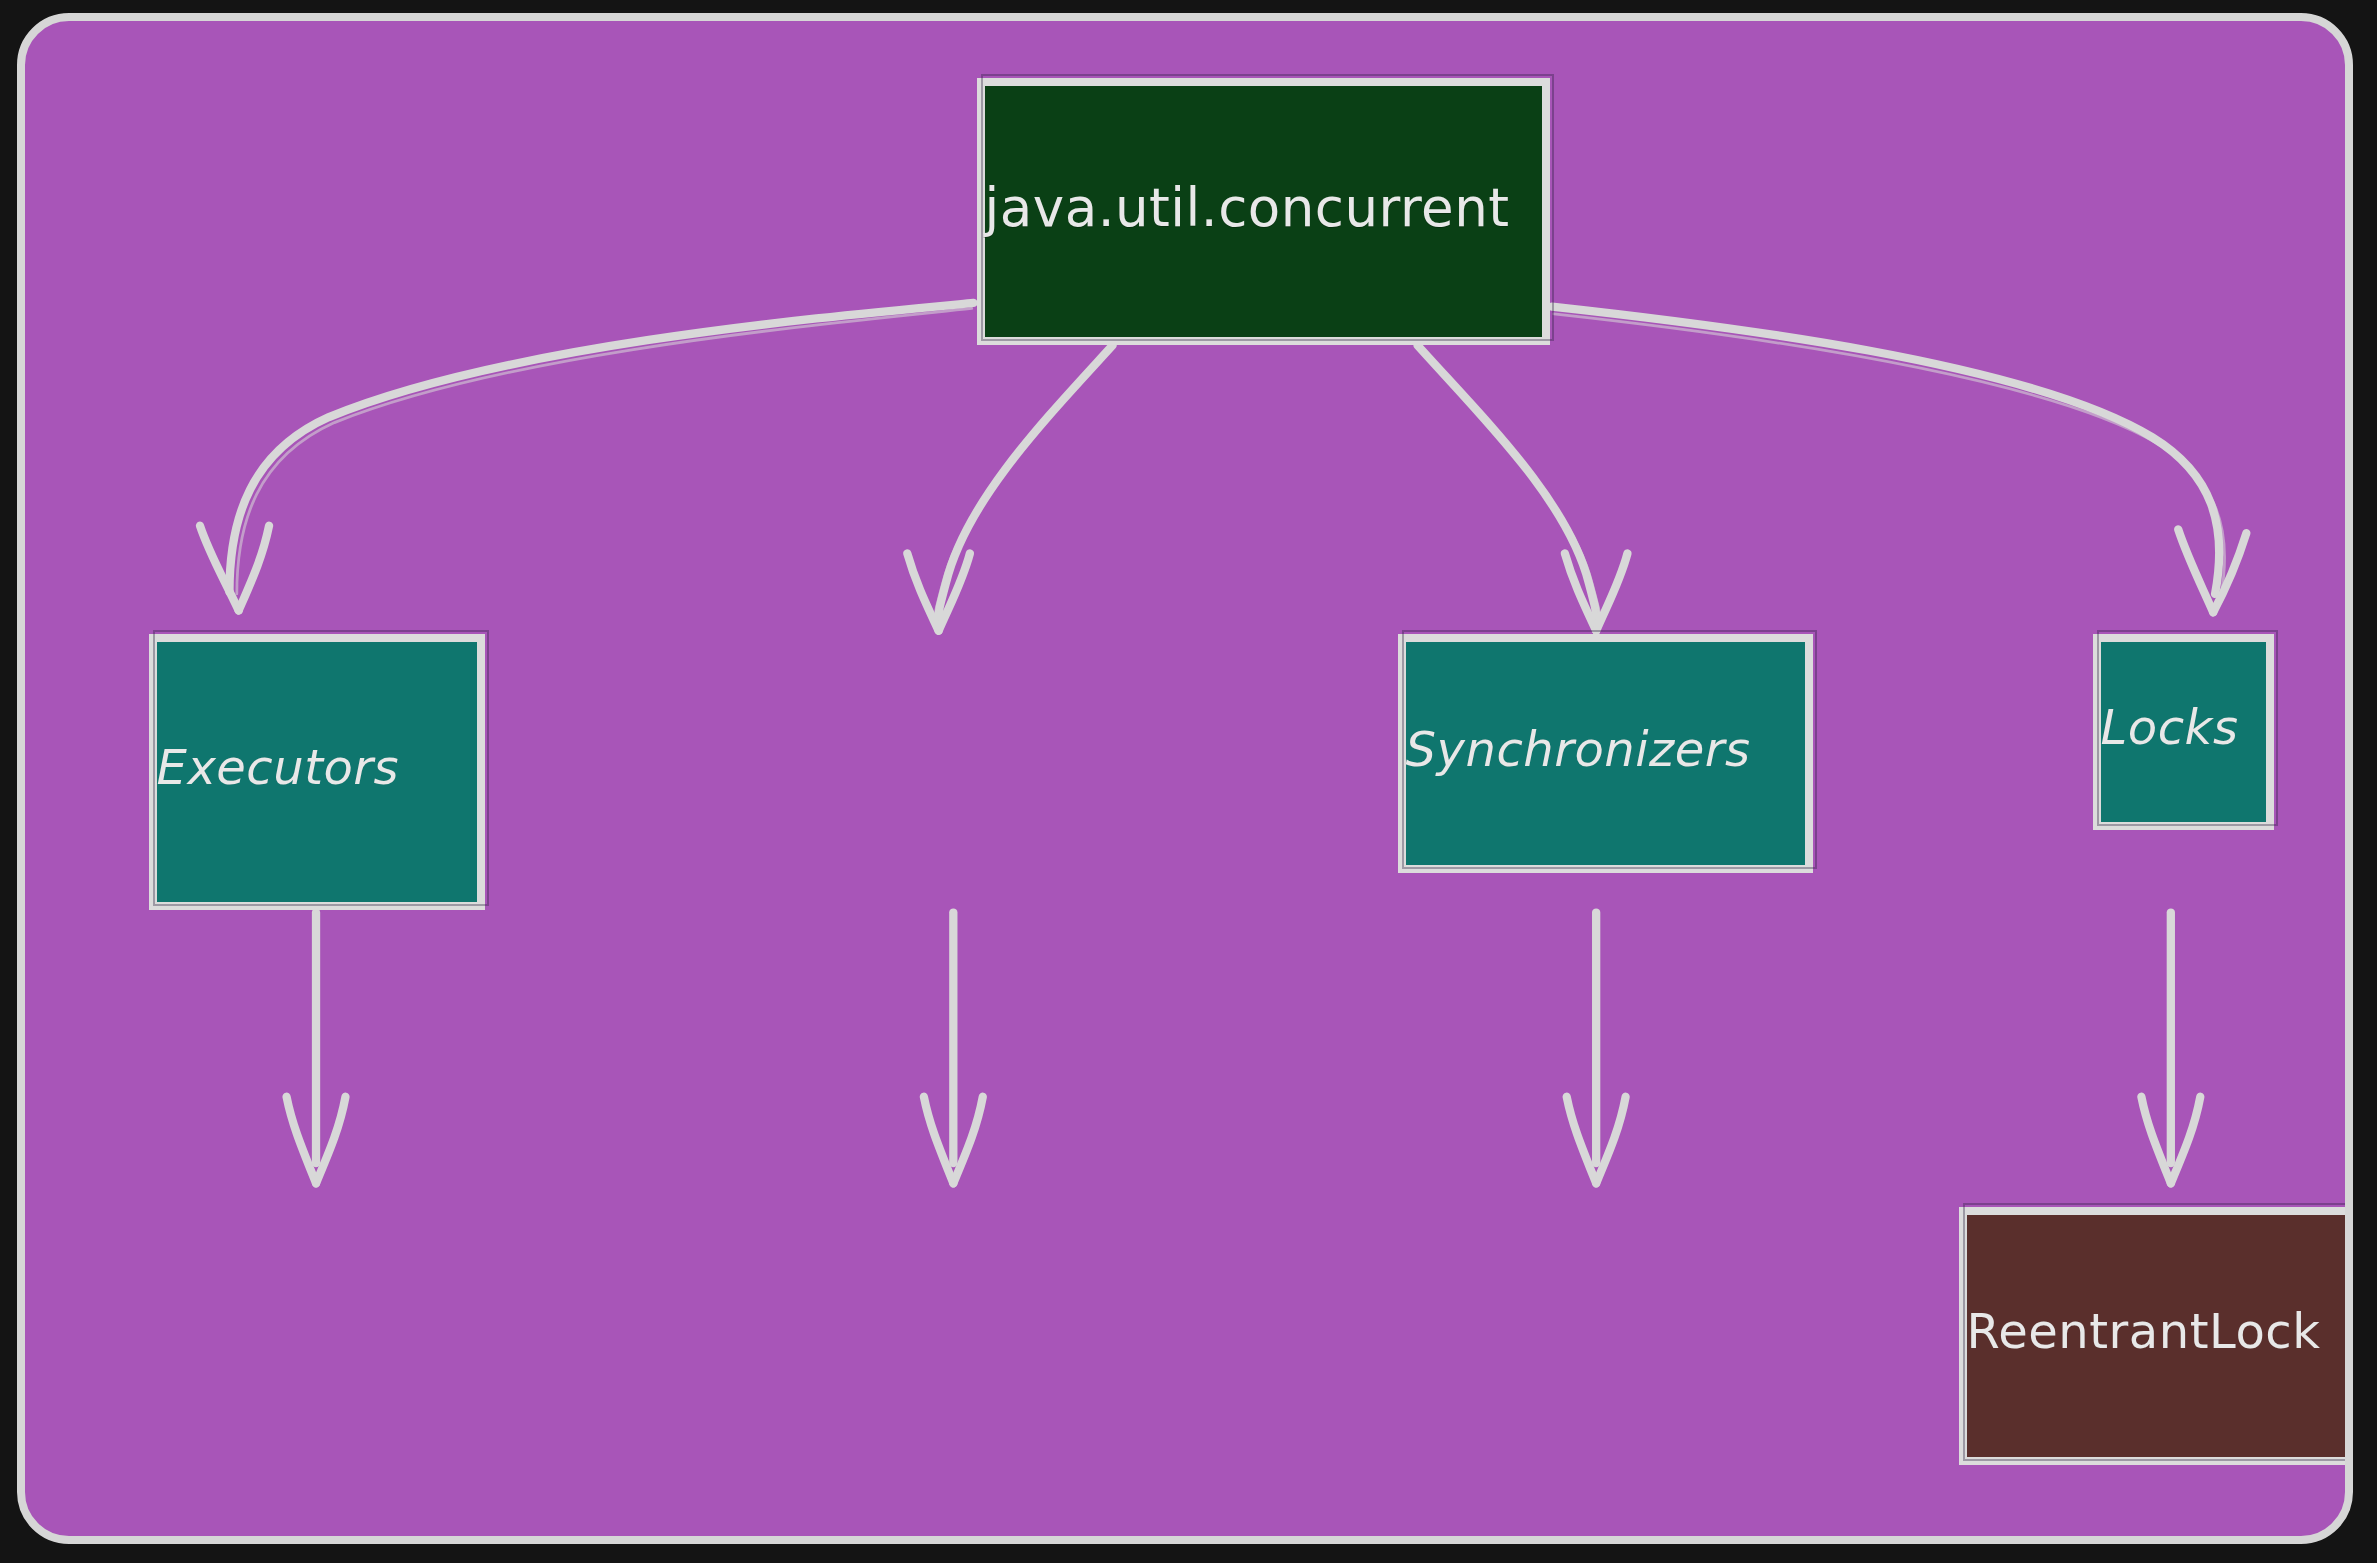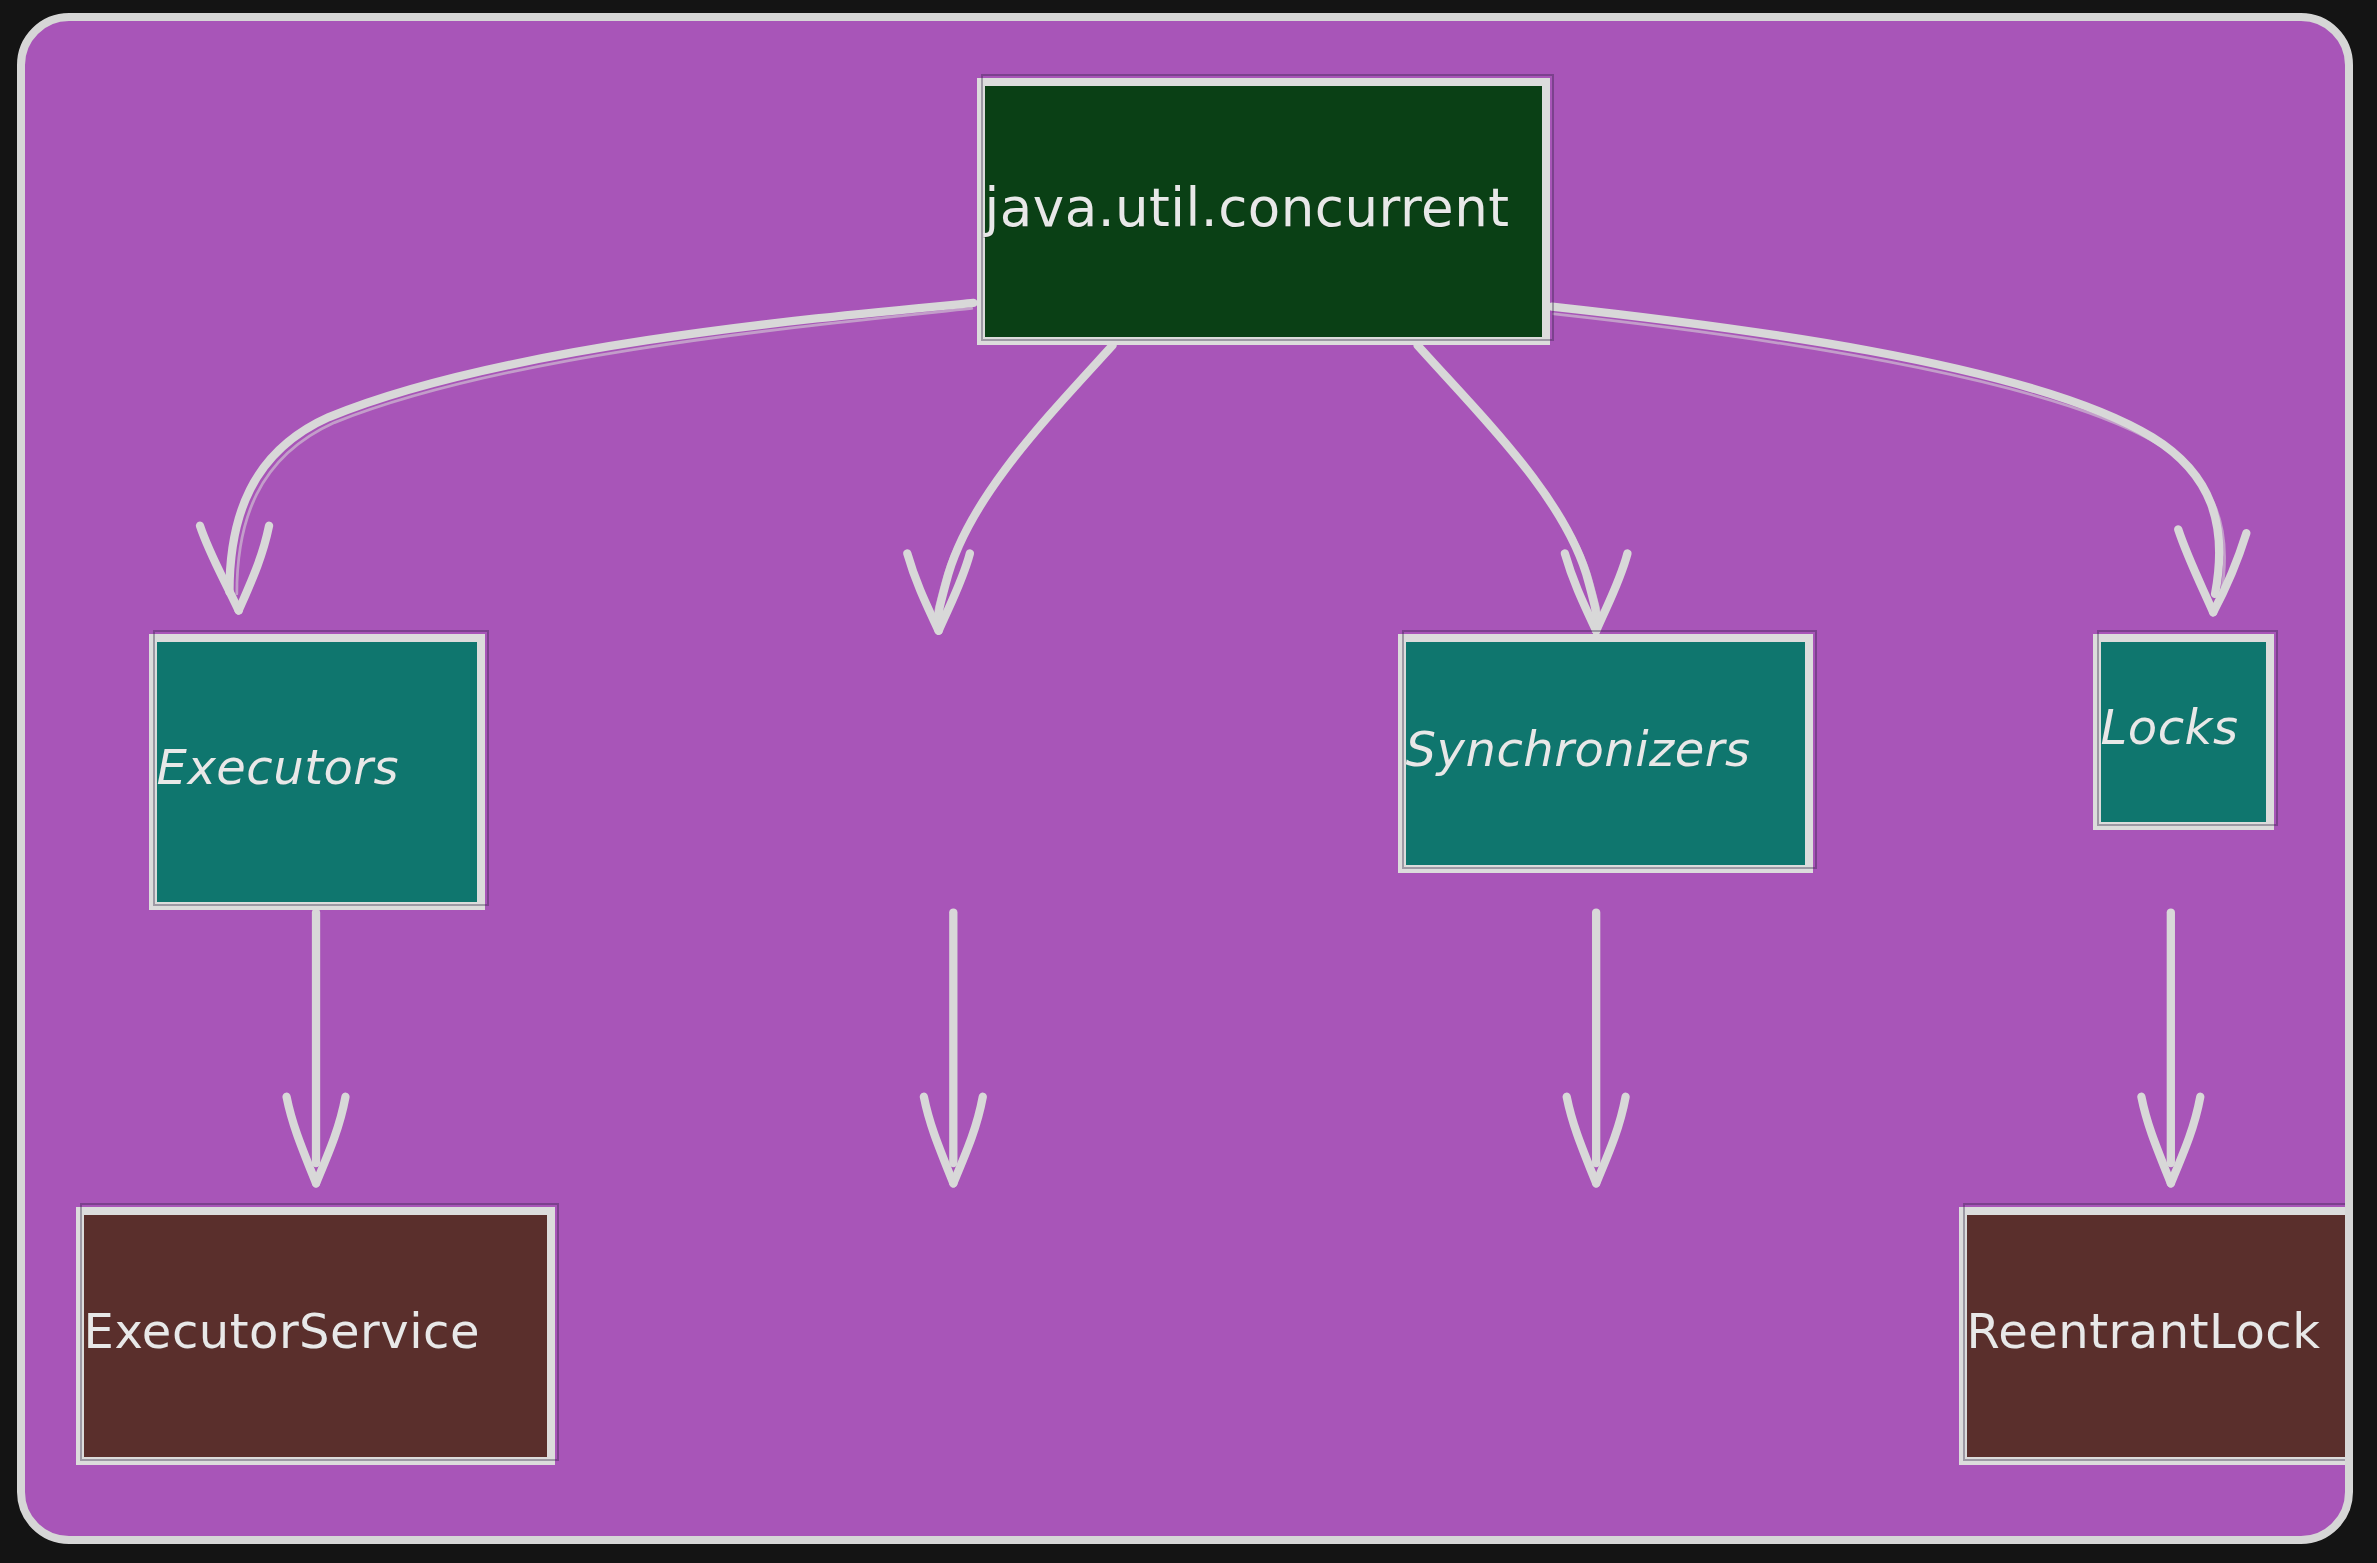--- a/index.html
+++ b/index.html
@@ -142,23 +142,20 @@
 
 
     <div class="node mid" style="left:1373px;top:613px;width:415px;height:239px;">
       <span class="label">Synchronizers</span>
     </div>
 
     <div class="node mid" style="left:2068px;top:613px;width:181px;height:196px;">
       <span class="label">Locks</span>
     </div>
 
-    <div class="node leaf" style="left:51px;top:1186px;width:479px;height:258px;">
-      <span class="label">ExecutorService</span>
-    </div>
 
 
 
     <div class="node leaf" style="left:1934px;top:1186px;width:433px;height:258px;">
       <span class="label">ReentrantLock</span>
     </div>
 
   </div>
 </div>
 

